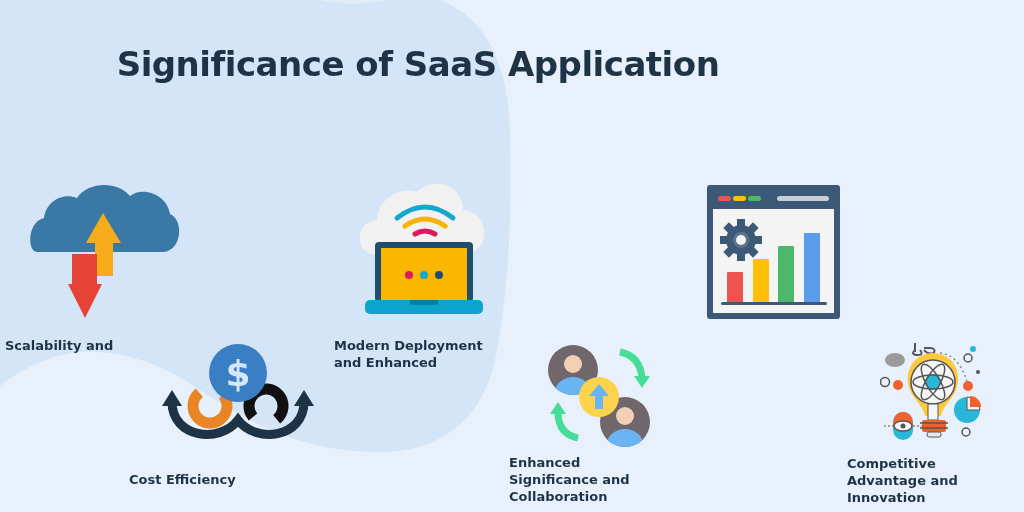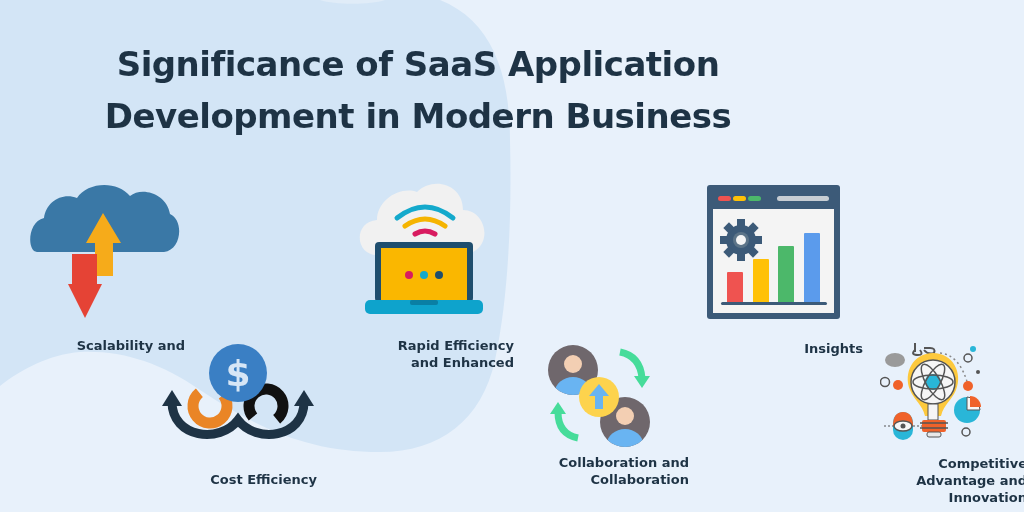--- a/index.html
+++ b/index.html
@@ -10,38 +10,37 @@
     position: relative;
   }
   .bg-blob { position: absolute; left: 0; top: 0; width: 1024px; height: 512px; }
   .title {
     position: absolute; left: 0; top: 38px; width: 836px;
     text-align: center; color: #1e3345; font-weight: bold;
     font-size: 34px; line-height: 52px; letter-spacing: -0.5px;
   }
   .title span { display: block; }
   .label {
-    position: absolute; text-align: right; color: #1e3345;
+    position: absolute; text-align: left; color: #1e3345;
     font-weight: bold; font-size: 13px; line-height: 17px;
     width: 180px;
   }
   .label span { display: block; }
   .icon { position: absolute; }
 </style>
 </head>
 <body>
 
 <svg class="bg-blob" viewBox="0 0 1024 512" width="1024" height="512">
   <path d="M0,0 L440,0 C490,20 510,70 510,140 C512,220 508,300 495,360 C482,420 440,452 380,452 C310,452 260,430 200,390 C160,362 120,350 80,352 C50,354 20,370 0,386 Z" fill="#d3e5f6"></path>
   <path d="M320,0 C335,5 370,5 385,0 Z" fill="#e0ecf8"></path>
 </svg>
 
 <div class="title">
   <span>Significance of SaaS Application</span>
-  <span>Development in Modern Business</span>
 </div>
 
 <svg class="icon" style="left:22px;top:180px" width="160" height="145" viewBox="0 0 160 145">
   <path d="M15,72 C5,72 5,42 22,38 C24,22 40,12 55,18 C65,2 95,0 108,16 C120,6 145,14 148,34 C162,40 160,70 142,72 Z" fill="#3a78a6"></path>
   <polygon points="81,33 99,63 91,63 91,96 73,96 73,63 64,63" fill="#f6ab1a"></polygon>
   <polygon points="50,74 75,74 75,104 80,104 63,138 46,104 50,104" fill="#e54335"></polygon>
 </svg>
 <div class="label" style="left:5px;top:337px">
   <span>Scalability and</span>
 </div>
@@ -52,39 +51,39 @@
   <polygon points="136,66 146,50 156,66" fill="#1e3345"></polygon>
   <g transform="translate(52,66)">
     <circle r="17" fill="none" stroke="#ea8526" stroke-width="11" stroke-dasharray="80 30" transform="rotate(-40)"></circle>
   </g>
   <g transform="translate(108,66)">
     <circle r="17" fill="none" stroke="#111" stroke-width="11" stroke-dasharray="80 30" transform="rotate(140)"></circle>
   </g>
   <circle cx="80" cy="33" r="29" fill="#3a7fc4"></circle>
   <text x="80" y="46" text-anchor="middle" font-family="DejaVu Sans, sans-serif" font-weight="bold" font-size="36" fill="#d6e6f6">$</text>
 </svg>
-<div class="label" style="left:137px;top:471px">
+<div class="label" style="left:129px;top:471px">
   <span>Cost Efficiency</span>
 </div>
 
 <svg class="icon" style="left:355px;top:180px" width="140" height="140" viewBox="0 0 140 140">
   <path d="M22,75 C0,75 -2,42 22,40 C22,20 45,6 62,12 C78,-4 108,4 108,30 C130,30 138,62 118,72 Z" fill="#f1f1f1"></path>
   <path d="M42,38 Q70,16 98,38" fill="none" stroke="#14a9cc" stroke-width="5" stroke-linecap="round"></path>
   <path d="M50,46 Q70,32 90,46" fill="none" stroke="#f5b400" stroke-width="5" stroke-linecap="round"></path>
   <path d="M60,54 Q70,48 80,54" fill="none" stroke="#d81b60" stroke-width="5" stroke-linecap="round"></path>
   <rect x="20" y="62" width="98" height="60" rx="4" fill="#1f4e6e"></rect>
   <rect x="26" y="68" width="86" height="52" fill="#fab700"></rect>
   <circle cx="54" cy="95" r="4" fill="#d81b60"></circle>
   <circle cx="69" cy="95" r="4" fill="#14a9cc"></circle>
   <circle cx="84" cy="95" r="4" fill="#1f4e6e"></circle>
   <rect x="10" y="120" width="118" height="14" rx="5" fill="#0ea3cc"></rect>
   <rect x="55" y="120" width="28" height="5" rx="2" fill="#0a7fa4"></rect>
 </svg>
 <div class="label" style="left:334px;top:337px">
-  <span>Rapid Efficiency</span>
+  <span>Modern Deployment</span>
   <span>and Enhanced</span>
 </div>
 
 <svg class="icon" style="left:540px;top:340px" width="120" height="110" viewBox="0 0 120 110">
   <defs>
     <clipPath id="c1">
         <circle cx="33" cy="30" r="25"></circle>
       </clipPath>
     <clipPath id="c2">
         <circle cx="85" cy="82" r="25"></circle>
@@ -101,21 +100,22 @@
     <ellipse cx="85" cy="104" rx="18" ry="15" fill="#69b4f2"></ellipse>
   </g>
   <path d="M80,12 Q100,16 102,38" fill="none" stroke="#46dc9a" stroke-width="7"></path>
   <polygon points="94,36 110,36 102,48" fill="#46dc9a"></polygon>
   <path d="M38,98 Q18,94 18,72" fill="none" stroke="#46dc9a" stroke-width="7"></path>
   <polygon points="10,74 26,74 18,62" fill="#46dc9a"></polygon>
   <circle cx="59" cy="57" r="20" fill="#fdd34d"></circle>
   <polygon points="59,44 69,56 63,56 63,69 55,69 55,56 49,56" fill="#69b4f2"></polygon>
 </svg>
 <div class="label" style="left:509px;top:454px">
-  <span>Collaboration and</span>
+  <span>Enhanced</span>
+  <span>Significance and</span>
   <span>Collaboration</span>
 </div>
 
 <svg class="icon" style="left:707px;top:185px" width="133" height="134" viewBox="0 0 133 134">
   <rect x="0" y="0" width="133" height="134" rx="3" fill="#3c5a78"></rect>
   <rect x="6" y="24" width="121" height="104" fill="#f4f4f4"></rect>
   <rect x="11" y="11" width="13" height="5" rx="2.5" fill="#ef5350"></rect>
   <rect x="26" y="11" width="13" height="5" rx="2.5" fill="#ffc107"></rect>
   <rect x="41" y="11" width="13" height="5" rx="2.5" fill="#4cb86a"></rect>
   <rect x="70" y="11" width="52" height="5" rx="2.5" fill="#c7cdd3"></rect>
@@ -134,21 +134,20 @@
     <circle r="8" fill="#5c7488"></circle>
     <circle r="5" fill="#f4f4f4"></circle>
   </g>
   <rect x="20" y="87" width="16" height="31" rx="1" fill="#ef5350"></rect>
   <rect x="46" y="74" width="16" height="44" rx="1" fill="#ffc107"></rect>
   <rect x="71" y="61" width="16" height="57" rx="1" fill="#4cb86a"></rect>
   <rect x="97" y="48" width="16" height="70" rx="1" fill="#5b9bec"></rect>
   <rect x="14" y="117" width="106" height="3" rx="1.5" fill="#3c5a78"></rect>
 </svg>
 <div class="label" style="left:683px;top:340px">
-  <span>Insights</span>
 </div>
 
 <svg class="icon" style="left:880px;top:340px" width="110" height="110" viewBox="0 0 110 110">
   <path d="M35,3 L35,12 M35,10 Q30,15 38,15 Q44,15 40,10 M44,10 Q48,15 54,13 Q56,8 50,8 L44,8" fill="none" stroke="#555" stroke-width="2"></path>
   <ellipse cx="15" cy="20" rx="10" ry="7" fill="#9a9a9a"></ellipse>
   <path d="M60,13 Q80,15 88,45" fill="none" stroke="#888" stroke-width="1.5" stroke-dasharray="2 3"></path>
   <circle cx="93" cy="9" r="3" fill="#29b6d8"></circle>
   <circle cx="88" cy="18" r="4" fill="none" stroke="#555" stroke-width="1.5"></circle>
   <circle cx="98" cy="32" r="2" fill="#555"></circle>
   <circle cx="5" cy="42" r="4.5" fill="none" stroke="#555" stroke-width="1.5"></circle>

